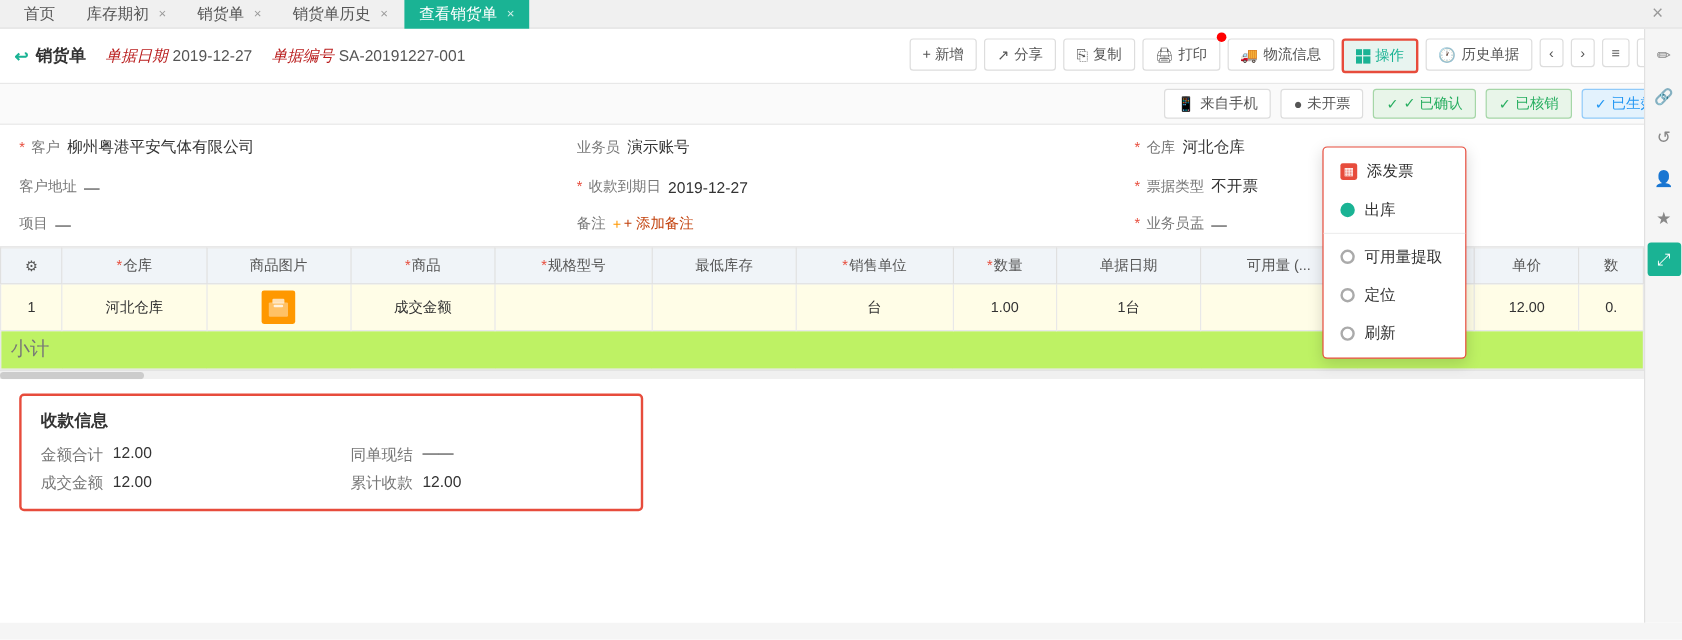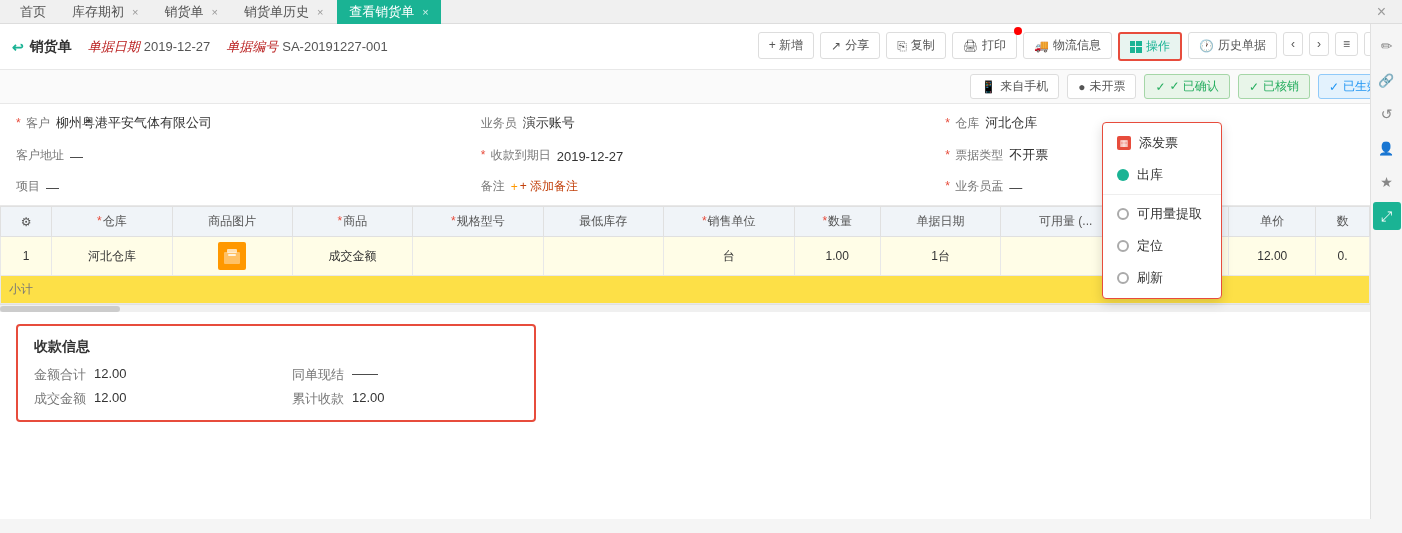--- a/index.html
+++ b/index.html
@@ -65,21 +65,21 @@
     .field-value { color: #333; font-size: 13px; }
     .add-note { color: #ff9800; cursor: pointer; font-size: 12px; display: flex; align-items: center; gap: 2px; }
 
     
     .table-wrapper { overflow-x: auto; }
     table { width: 100%; border-collapse: collapse; font-size: 12px; }
     thead tr { background: #f0f4f8; }
     th { padding: 6px 8px; border: 1px solid #e0e0e0; color: #555; font-weight: normal; white-space: nowrap; text-align: center; }
     td { padding: 5px 8px; border: 1px solid #e8e8e8; color: #333; white-space: nowrap; text-align: center; }
     tr.data-row { background: #fffde7; }
-    tr.subtotal-row td { background: #fde047; font-size: 12px; color: #777; }
+    tr.subtotal-row td { background: #bef264; font-size: 16px; color: #777; }
     .th-required { color: #e74c3c; margin-right: 1px; }
     .product-img { width: 28px; height: 28px; background: #ff9800; border-radius: 2px; display: inline-flex; align-items: center; justify-content: center; color: #fff; font-size: 10px; }
 
     
     .payment-box {
       border: 2px solid #e74c3c; border-radius: 4px; margin: 8px 16px; padding: 12px 16px;
       display: inline-block; min-width: 520px; background: #fff;
     }
     .payment-title { font-size: 14px; font-weight: bold; margin-bottom: 10px; }
     .payment-grid { display: grid; grid-template-columns: 1fr 1fr; gap: 6px 32px; }

